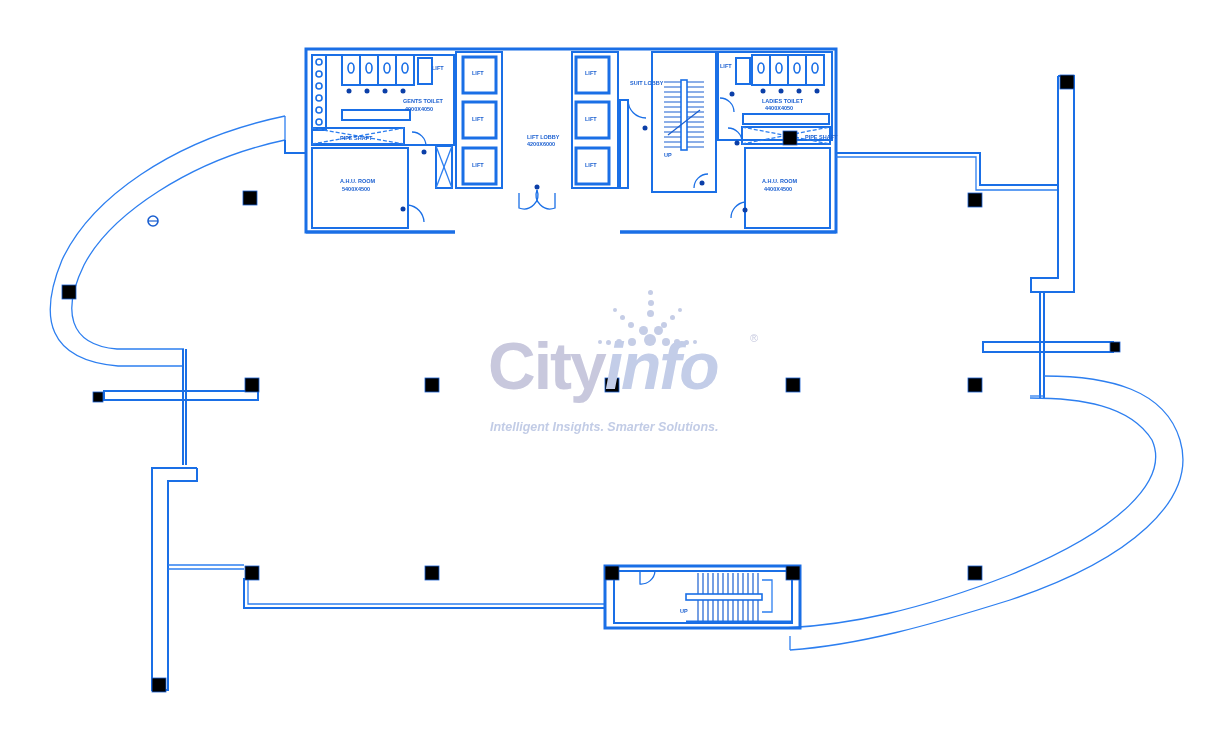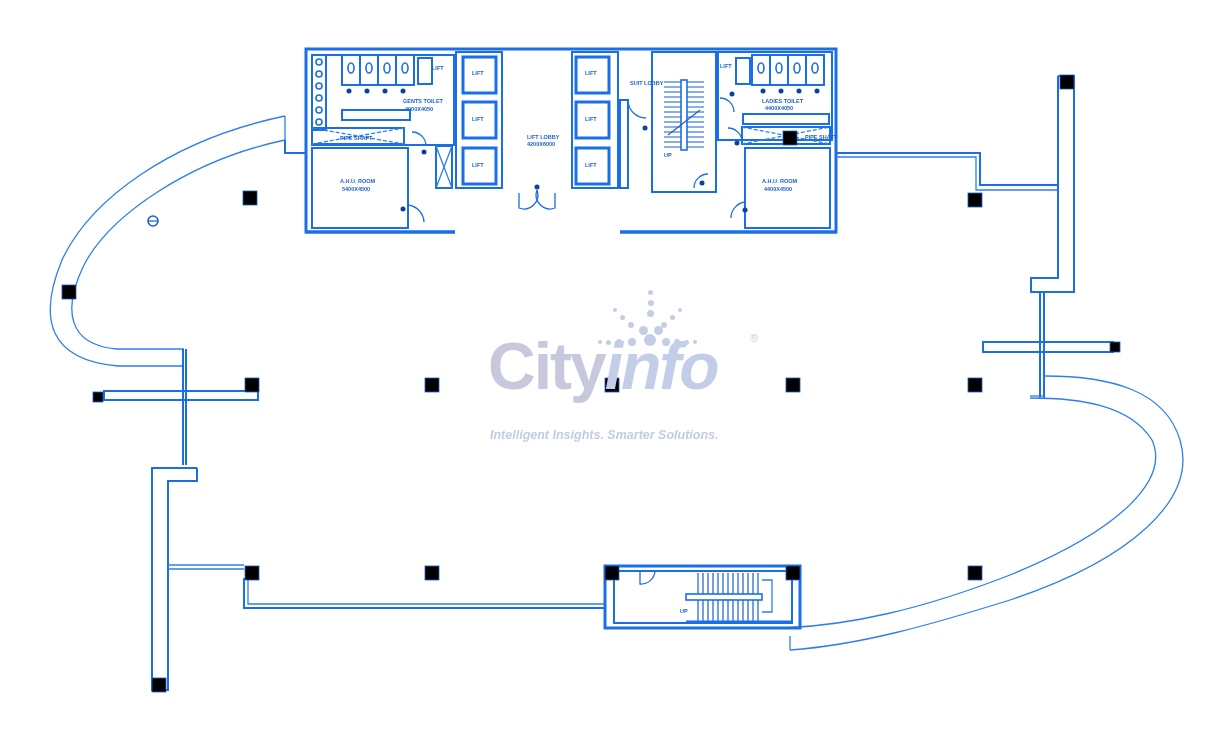--- a/index.html
+++ b/index.html
@@ -10,21 +10,21 @@
   .wall-thin { fill:none; stroke:#2d7ff0; stroke-width:1.3; }
   .col { fill:#000000; stroke:#1a5fd0; stroke-width:0.8; }
   .fixture { fill:#ffffff; stroke:#1a6fe6; stroke-width:1.6; }
   .lbl { fill:#1a5fd0; font-family:"Liberation Sans", sans-serif; font-size:5.5px; font-weight:bold; }
   .door { fill:none; stroke:#1a6fe6; stroke-width:1.3; }
   .stair { stroke:#1a5fd0; stroke-width:1.2; }
   .wm { position:absolute; left:488px; top:288px; width:280px; height:150px; pointer-events:none; }
   .wm-word { position:absolute; left:0; top:40px; font-family:"Liberation Sans", sans-serif; font-weight:bold; font-size:66px; letter-spacing:-2px; color:#c9cbe2; }
   .wm-word .city { color:#c8c8dd; }
   .wm-word .info { color:#c3cde8; font-style:italic; }
-  .wm-tag { position:absolute; left:2px; top:140px; font-family:"Liberation Sans", sans-serif; font-style:italic; font-weight:bold; font-size:12.5px; color:#c2cce6; white-space:nowrap; }
+  .wm-tag { position:absolute; left:2px; top:132px; font-family:"Liberation Sans", sans-serif; font-style:italic; font-weight:bold; font-size:12.5px; color:#c2cce6; white-space:nowrap; }
   .wm-reg { position:absolute; left:262px; top:44px; font-size:11px; color:#c8cbe0; }
   .wm-dots { position:absolute; left:100px; top:0; width:120px; height:70px; }
   .wm-dots span { position:absolute; border-radius:50%; background:#c5cde6; }
 </style>
 </head>
 <body>
 
 <svg id="plan" viewBox="0 0 1230 741" xmlns="http://www.w3.org/2000/svg">
 
   <g>

